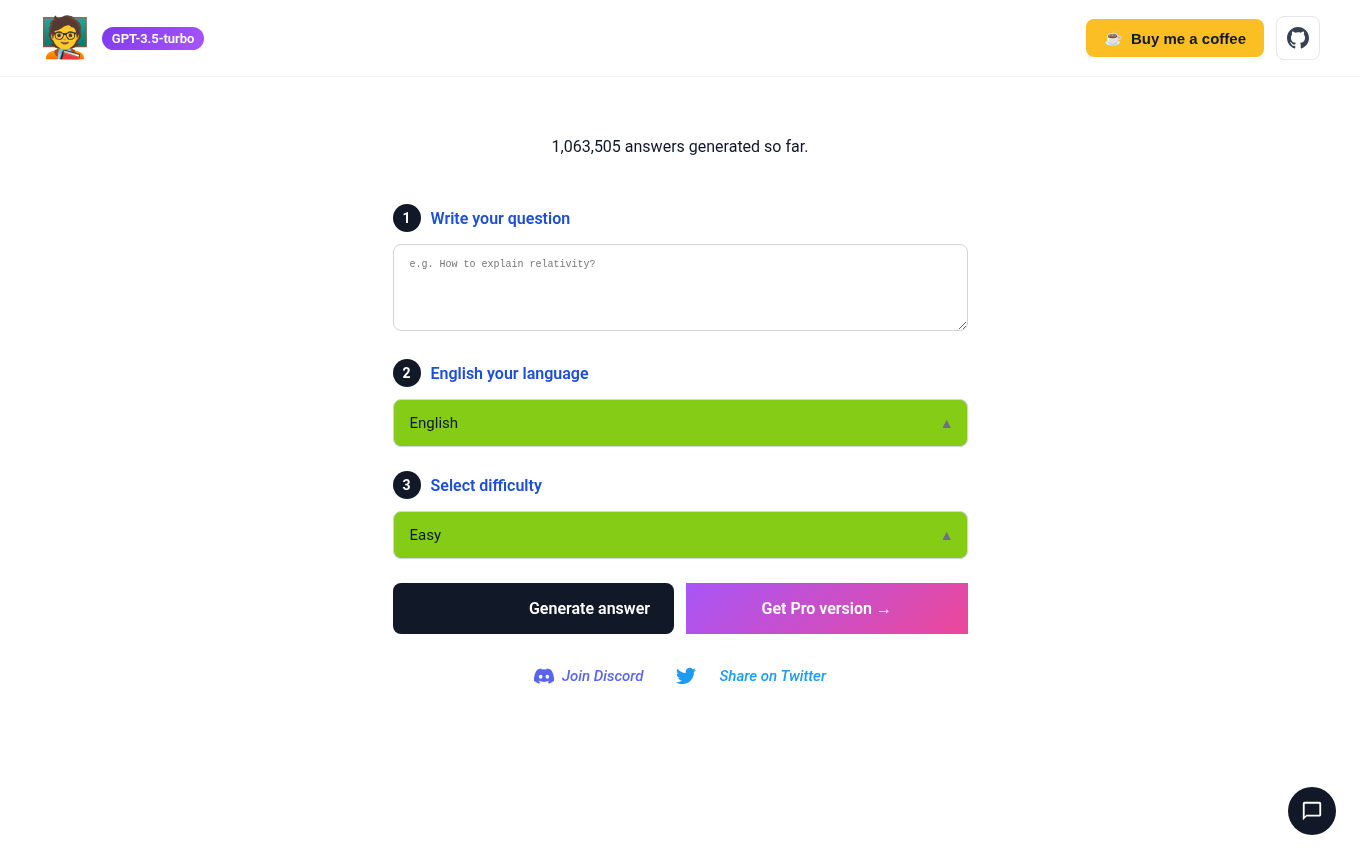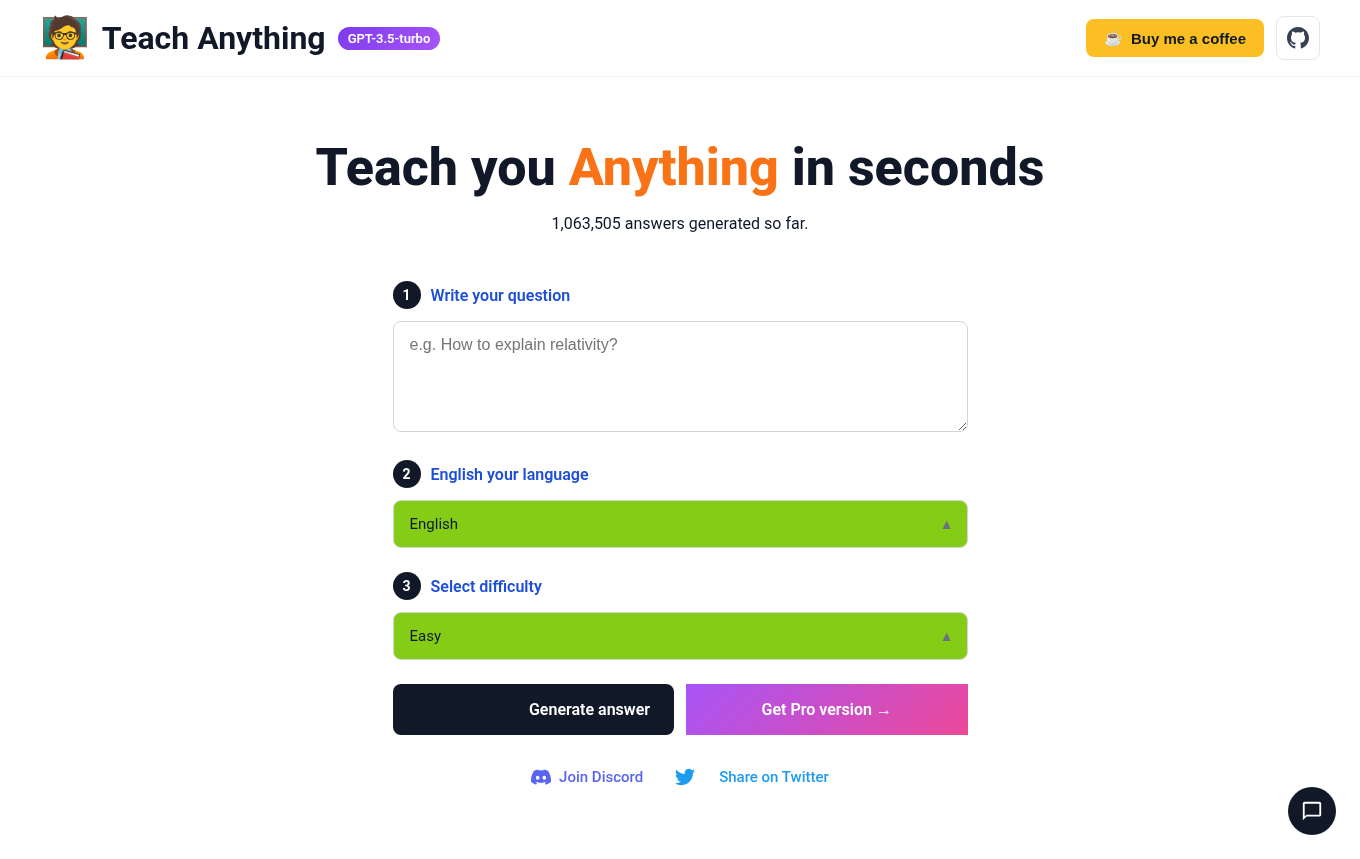--- a/index.html
+++ b/index.html
@@ -144,29 +144,29 @@
       font-weight: 600;
       color: #1d4ed8;
     }
 
     .form-group {
       margin-bottom: 24px;
     }
 
     .question-textarea {
       width: 100%;
-      height: 111px;
+      height: 87px;
       border: 1.5px solid #d1d5db;
       border-radius: 8px;
       padding: 14px 16px;
-      font-size: 16px;
+      font-size: 10px;
       color: #9ca3af;
       resize: vertical;
       outline: none;
-      font-family: Liberation Sans, sans-serif;
+      font-family: Liberation Mono, monospace;
     }
 
     .select-wrapper {
       position: relative;
       width: 100%;
     }
 
     .custom-select {
       width: 100%;
       border: 1.5px solid #d1d5db;
@@ -222,20 +222,21 @@
       font-weight: 600;
       cursor: pointer;
       font-family: inherit;
     }
 
     .social-links {
       display: flex;
       gap: 32px;
       justify-content: center;
       margin-bottom: 40px;
+      font-style: italic;
     }
 
     .social-link {
       display: flex;
       align-items: center;
       gap: 8px;
       font-size: 15px;
       font-weight: 500;
       text-decoration: none;
       cursor: pointer;
@@ -277,39 +278,35 @@
       color: white;
       font-size: 20px;
     }
   </style>
 </head>
 <body>
 
 <header class="header">
   <div class="header-left">
     <span class="logo-emoji">🧑‍🏫</span>
-    <span class="app-title">Teach Anything</span>
     <span class="gpt-badge">GPT-3.5-turbo</span>
   </div>
   <div class="header-right">
     <button class="buy-coffee-btn">
       ☕ <span>Buy me a coffee</span>
     </button>
     <button class="github-btn">
       <svg width="22" height="22" viewBox="0 0 24 24" fill="currentColor">
         <path d="M12 0C5.374 0 0 5.373 0 12c0 5.302 3.438 9.8 8.207 11.387.599.111.793-.261.793-.577v-2.234c-3.338.726-4.033-1.416-4.033-1.416-.546-1.387-1.333-1.756-1.333-1.756-1.089-.745.083-.729.083-.729 1.205.084 1.839 1.237 1.839 1.237 1.07 1.834 2.807 1.304 3.492.997.107-.775.418-1.305.762-1.604-2.665-.305-5.467-1.334-5.467-5.931 0-1.311.469-2.381 1.236-3.221-.124-.303-.535-1.524.117-3.176 0 0 1.008-.322 3.301 1.23A11.509 11.509 0 0112 5.803c1.02.005 2.047.138 3.006.404 2.291-1.552 3.297-1.23 3.297-1.23.653 1.653.242 2.874.118 3.176.77.84 1.235 1.911 1.235 3.221 0 4.609-2.807 5.624-5.479 5.921.43.372.823 1.102.823 2.222v3.293c0 .319.192.694.801.576C20.566 21.797 24 17.3 24 12c0-6.627-5.373-12-12-12z"></path>
       </svg>
     </button>
   </div>
 </header>
 
 <main class="main">
-  <h1 class="hero-title">
-    <span>Teach you </span><span class="highlight">Anything</span><span> in seconds</span>
-  </h1>
   <p class="subtitle">1,063,505 answers generated so far.</p>
 
   <div class="form-container">
 
     <div class="form-group">
       <div class="step-label">
         <span class="step-number">1</span>
         <span class="step-text">Write your question</span>
       </div>
       <textarea class="question-textarea" placeholder="e.g. How to explain relativity?" style=""></textarea>

